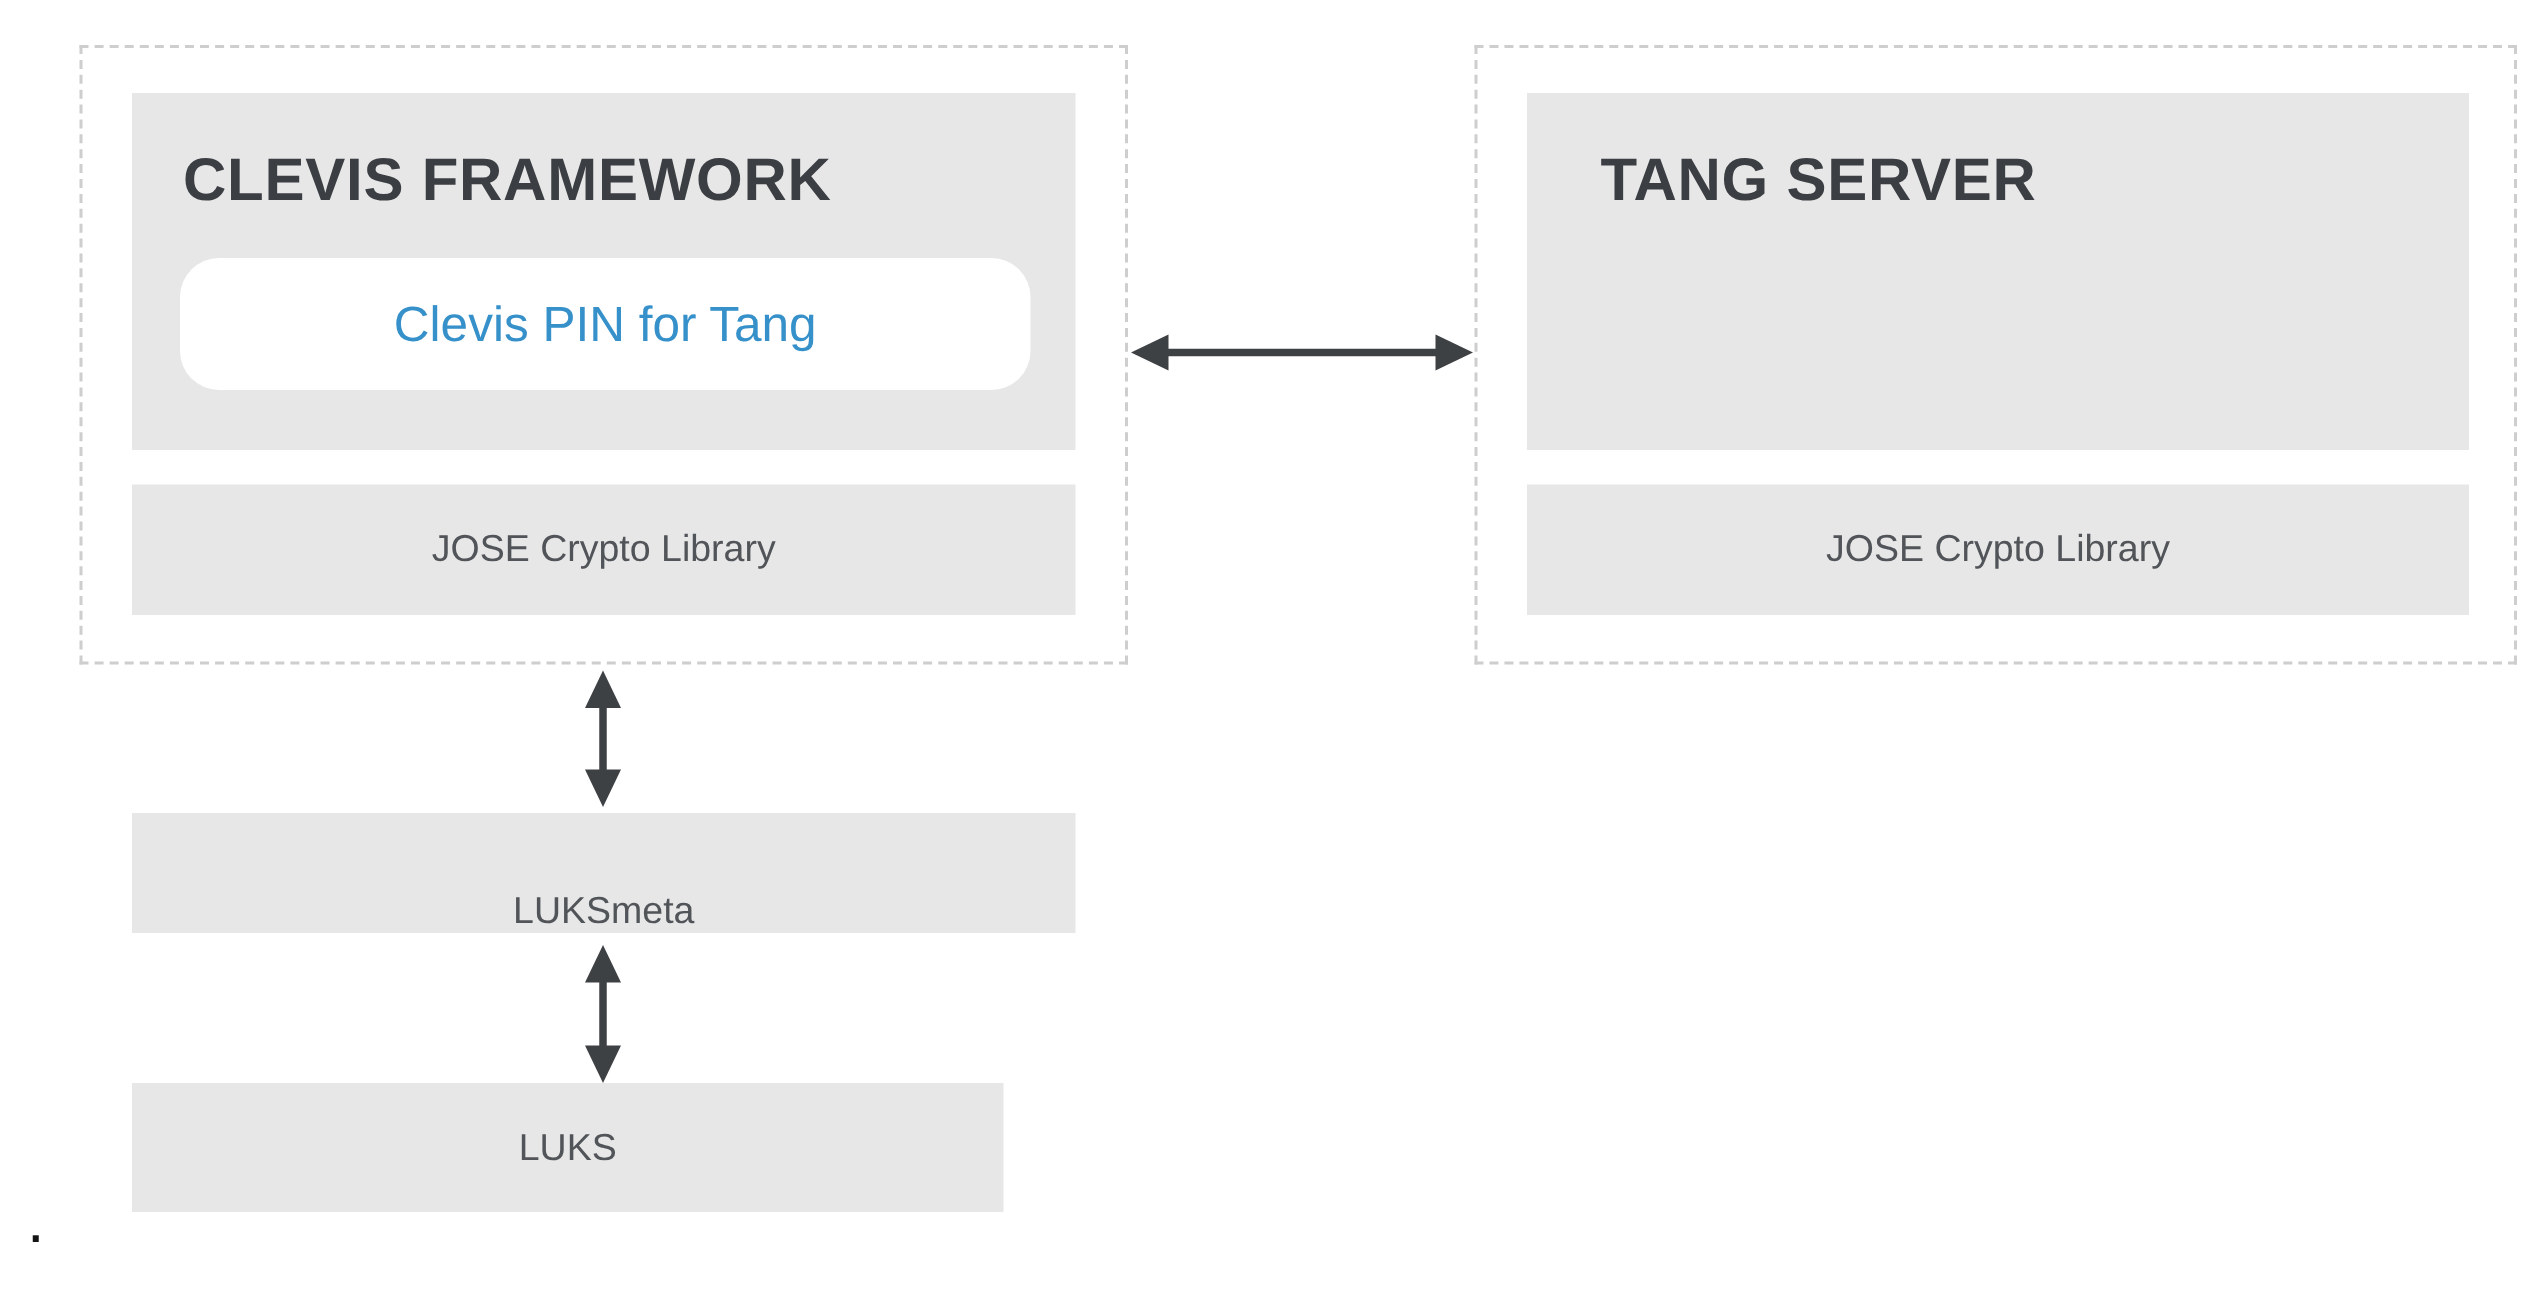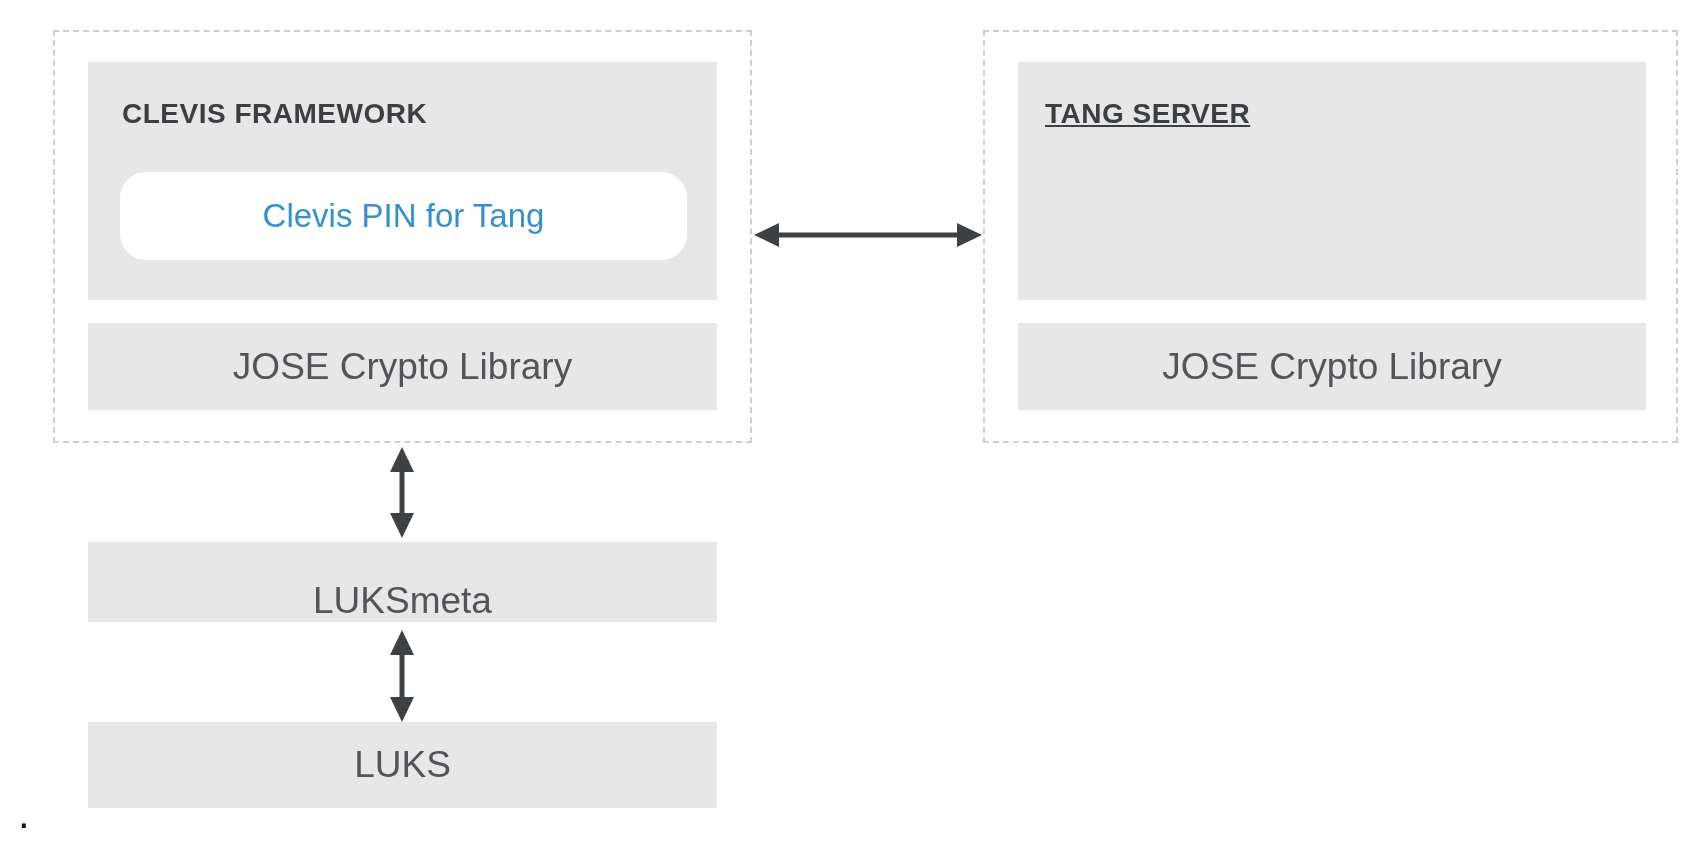--- a/index.html
+++ b/index.html
@@ -26,29 +26,29 @@
   }
 
   .flex-center {
     display: flex;
     align-items: center;
     justify-content: center;
   }
 
   .box-title {
     position: absolute;
-    font-size: 28px;
+    font-size: 40px;
     font-weight: bold;
     letter-spacing: 0.5px;
     color: var(--title-text, #3b3e43);
     white-space: nowrap;
   }
 
   .box-label {
-    font-size: 37px;
+    font-size: 25px;
     color: var(--label-text, #515458);
     white-space: nowrap;
   }
 
   .white-box {
     position: absolute;
     background: #ffffff;
   }
 
   .pin-label {
@@ -73,28 +73,28 @@
 
   
   #clevis-container { left: 53px; top: 30px; width: 699px; height: 413px; }
   #clevis-box       { left: 88px; top: 62px; width: 629px; height: 238px; }
   #clevis-title     { left: 34px; top: 36px; }
   #clevis-pin-box   { left: 32px; top: 110px; width: 567px; height: 88px; border-radius: 26px; }
   #jose-left-box    { left: 88px; top: 323px; width: 629px; height: 87px; }
 
   #tang-container   { left: 983px; top: 30px; width: 695px; height: 413px; }
   #tang-box         { left: 1018px; top: 62px; width: 628px; height: 238px; }
-  #tang-title       { left: 27px; top: 36px; text-decoration: underline; }
+  #tang-title       { left: 49px; top: 36px; }
   #jose-right-box   { left: 1018px; top: 323px; width: 628px; height: 87px; }
 
   #arrow-clevis-tang    { left: 753px; top: 219px; }
   #arrow-clevis-luksmeta{ left: 386px; top: 446px; }
   #luksmeta-box         { left: 88px; top: 542px; width: 629px; height: 80px; align-items: flex-end; }
   #arrow-luksmeta-luks  { left: 386px; top: 629px; }
-  #luks-box             { left: 88px; top: 722px; width: 629px; height: 86px; }
+  #luks-box             { left: 88px; top: 722px; width: 581px; height: 86px; }
 </style>
 </head>
 <body>
 
 <div class="canvas">
 
   <div class="dashed-container" id="clevis-container"></div>
 
   <div class="gray-box" id="clevis-box">
     <div class="box-title" id="clevis-title">CLEVIS FRAMEWORK</div>

